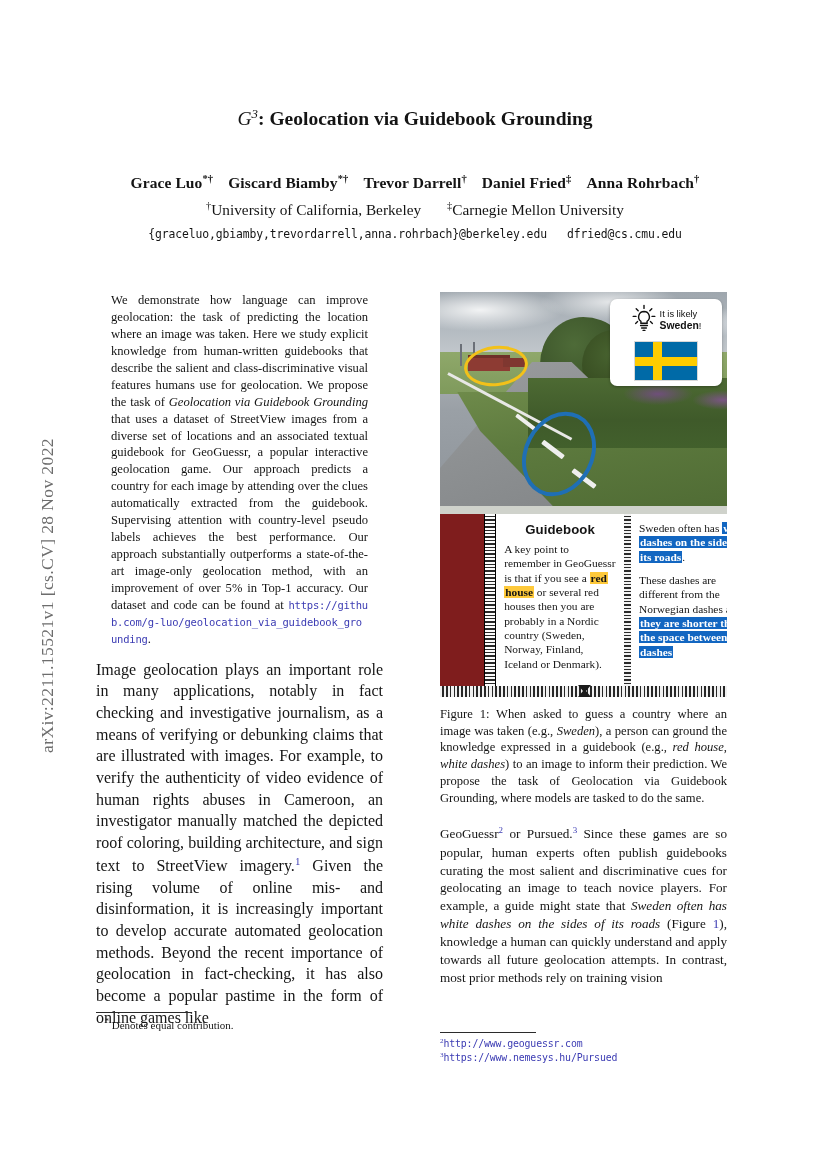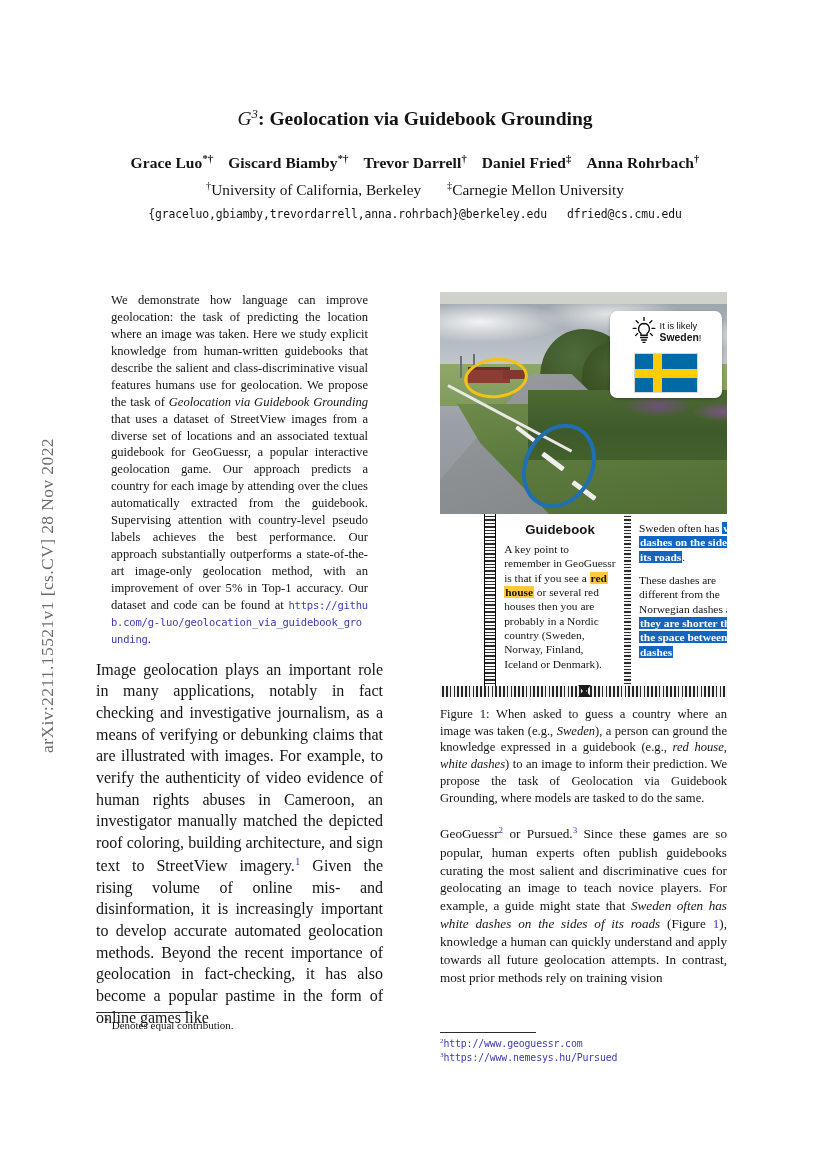--- a/index.html
+++ b/index.html
@@ -57,21 +57,21 @@
     font-style: italic;
     font-weight: normal;
     font-family: "Liberation Serif", serif;
   }
   #paper-title .gcubed sup {
     font-style: italic;
     font-size: 0.66em;
   }
 
   #authors {
-    margin-top: 20px;
+    margin-top: 40px;
     font-size: 15.5px;
     font-weight: bold;
     line-height: 1.45;
     letter-spacing: 0.1px;
   }
   #authors .au { white-space: nowrap; }
   #authors .sep { display: inline-block; width: 15px; }
   sup.mk { font-size: 0.68em; vertical-align: super; font-weight: bold; }
 
   #affiliations {
@@ -145,21 +145,21 @@
     position: relative;
     width: 287px;
     height: 405px;
     overflow: hidden;
     background: #cfd2cb;
   }
 
   
   #photo {
     position: absolute;
-    left: 0; top: 12px;
+    left: 0; top: 0;
     width: 287px; height: 214px;
     overflow: hidden;
     background:
       linear-gradient(180deg, #b9bdc2 0%, #a9aeb4 38%, #9aa0a6 55%, #8e949a 100%);
   }
   #sky {
     position: absolute; left:0; top:0; width:287px; height:72px;
     background:
       radial-gradient(ellipse 120px 30px at 40px 18px, rgba(255,255,255,.85), rgba(255,255,255,0) 70%),
       radial-gradient(ellipse 100px 26px at 170px 10px, rgba(255,255,255,.7), rgba(255,255,255,0) 70%),
@@ -284,21 +284,21 @@
     border: 0.5px solid #d8d8d8;
   }
   #flag .v { position: absolute; left: 18px; top: 0; width: 9px; height: 100%; background: #fecc00; }
   #flag .h { position: absolute; left: 0; top: 14.5px; width: 100%; height: 9px; background: #fecc00; }
 
   
   #guidebook {
     position: absolute;
     left: 0; top: 222px;
     width: 287px; height: 183px;
-    background: #ffffff;
+    background: #7f1d1d;
     display: flex;
     align-items: stretch;
     padding-left: 44px;
   }
   .book-edge {
     width: 13px;
     background:
       repeating-linear-gradient(180deg,#fdfdfd 0px,#fdfdfd 2px,#2a2a2a 2px,#2a2a2a 3.4px),
       #1a1a1a;
     border-left: 1.5px solid #000;

